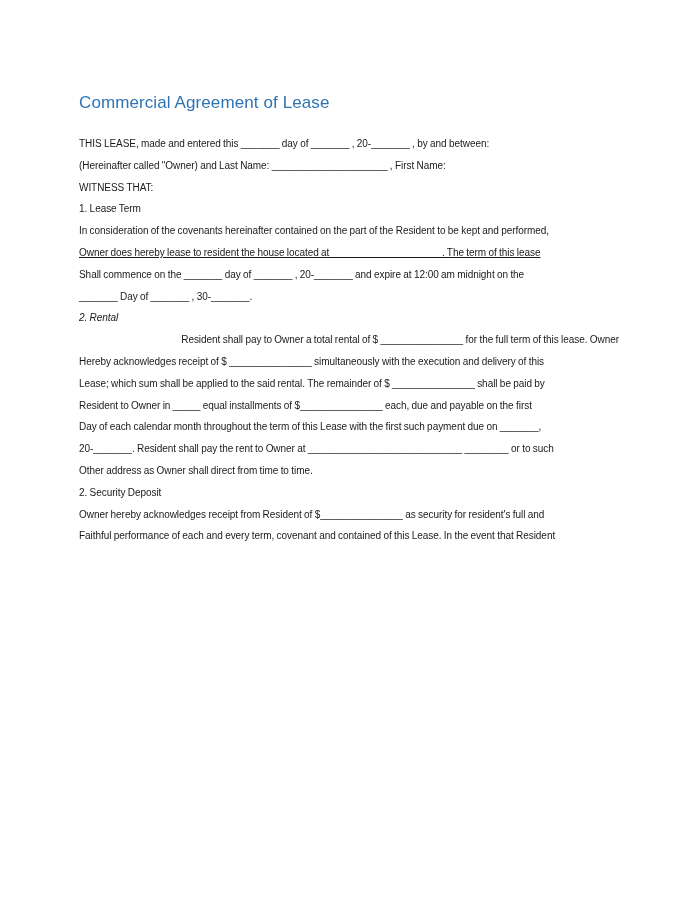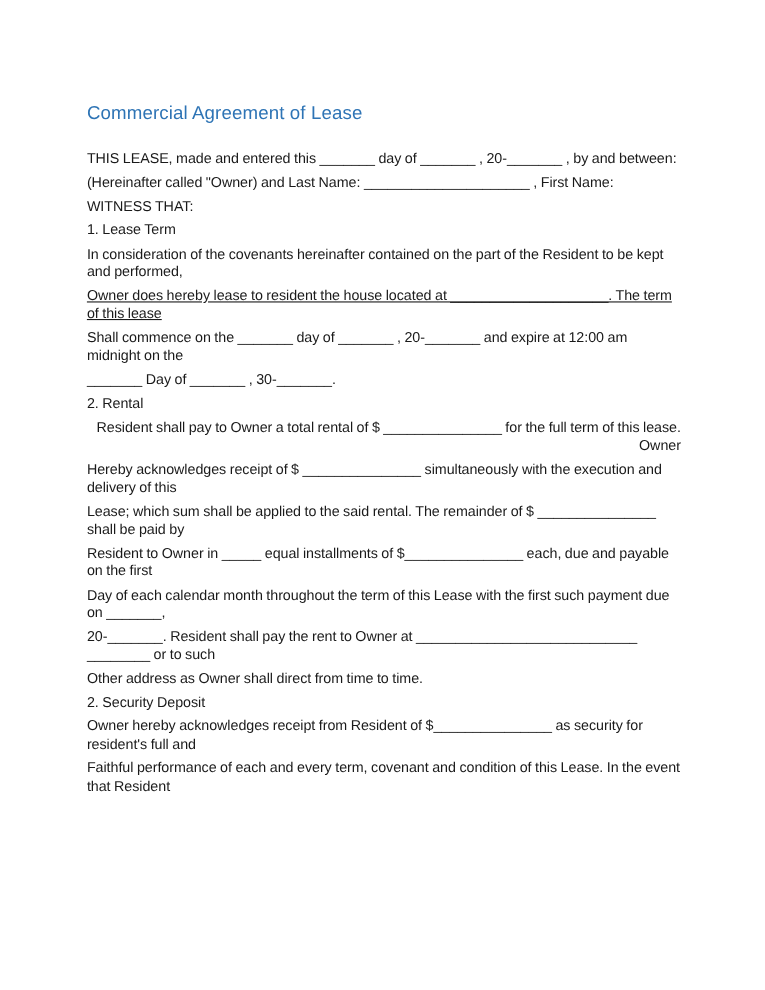--- a/index.html
+++ b/index.html
@@ -29,21 +29,21 @@
     width: 540px;
   }
   .doc-title {
     font-size: 17px;
     font-weight: 400;
     line-height: 22px;
     letter-spacing: 0.1px;
     margin: 0 0 22px 0;
   }
   .para {
-    font-size: 13px;
+    font-size: 10px;
     line-height: 16.2px;
     margin: 0 0 5.6px 0;
     letter-spacing: -0.05px;
     word-spacing: -0.35px;
     text-align: left;
   }
   .para.section-head {
     margin-bottom: 5.6px;
   }
 </style>
@@ -65,36 +65,36 @@
     <p class="para section-head" style="color: rgb(26, 26, 26);">1. Lease Term</p>
 
     <p class="para" style="color: rgb(26, 26, 26);">In consideration of the covenants hereinafter contained on the part of the Resident to be kept and performed,</p>
 
     <p class="para" style="color: rgb(26, 26, 26); text-decoration: underline;">Owner does hereby lease to resident the house located at ____________________.   The term of this lease</p>
 
     <p class="para" style="color: rgb(26, 26, 26);">Shall commence on the _______ day of _______ , 20-_______  and expire at 12:00 am midnight on the</p>
 
     <p class="para" style="color: rgb(26, 26, 26);">_______ Day of _______ , 30-_______.</p>
 
-    <p class="para section-head" style="color: rgb(26, 26, 26);">2. Rental</p>
+    <p class="para section-head" style="color: rgb(26, 26, 26); font-style: italic;">2. Rental</p>
 
     <p class="para" style="color: rgb(26, 26, 26); text-align: right;">Resident shall pay to Owner a total rental of $ _______________  for the full term of this lease. Owner</p>
 
     <p class="para" style="color: rgb(26, 26, 26);">Hereby acknowledges receipt of $ _______________  simultaneously with the execution and delivery of this</p>
 
     <p class="para" style="color: rgb(26, 26, 26);">Lease; which sum shall be applied to the said rental. The remainder of $ _______________  shall be paid by</p>
 
     <p class="para" style="color: rgb(26, 26, 26);">Resident to Owner in _____ equal installments of $_______________  each, due and payable on the first</p>
 
     <p class="para" style="color: rgb(26, 26, 26);">Day of each calendar month throughout the term of this Lease with the first such payment due on _______,</p>
 
     <p class="para" style="color: rgb(26, 26, 26);">20-_______.  Resident shall pay the rent to Owner at ____________________________ ________  or to such</p>
 
     <p class="para" style="color: rgb(26, 26, 26);">Other address as Owner shall direct from time to time.</p>
 
     <p class="para section-head" style="color: rgb(26, 26, 26);">2. Security Deposit</p>
 
     <p class="para" style="color: rgb(26, 26, 26);">Owner hereby acknowledges receipt from Resident of $_______________  as security for resident's full and</p>
 
-    <p class="para" style="color: rgb(26, 26, 26);">Faithful performance of each and every term, covenant and condition of this Lease. In the event that Resident</p>
+    <p class="para" style="color: rgb(26, 26, 26);">Faithful performance of each and every term, covenant and contained of this Lease. In the event that Resident</p>
 
   </div>
 </div>
 
 </body></html>

